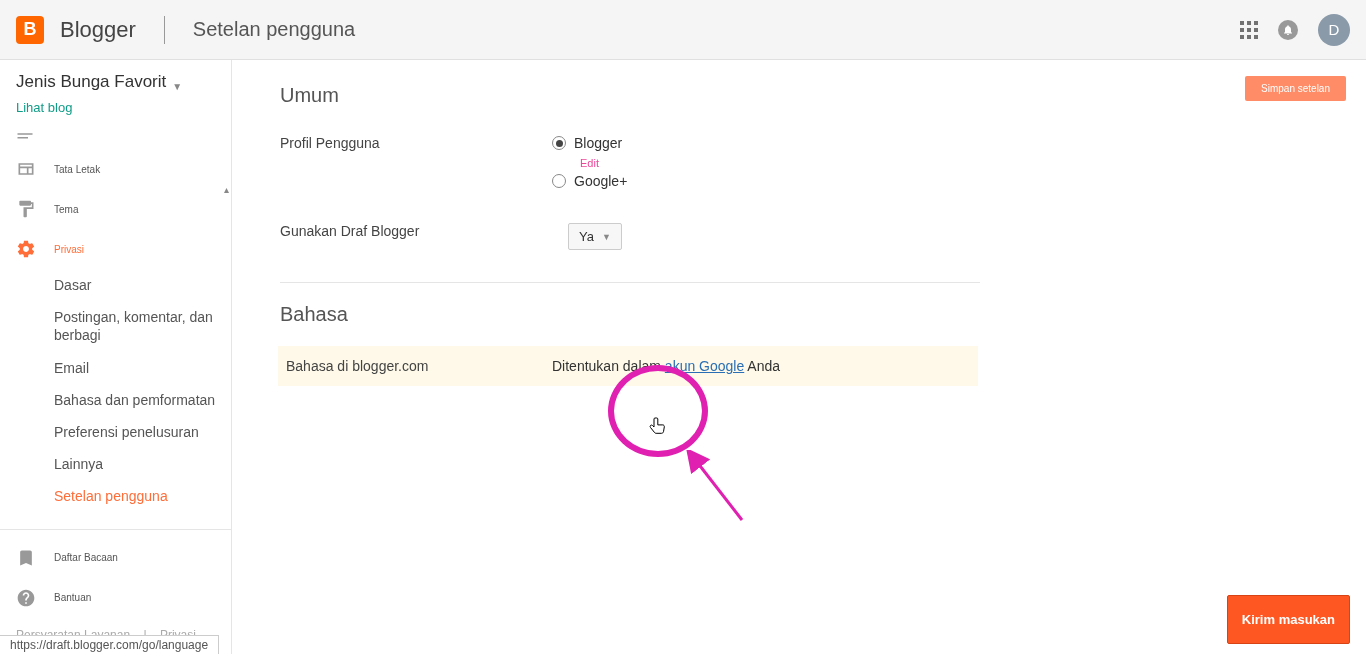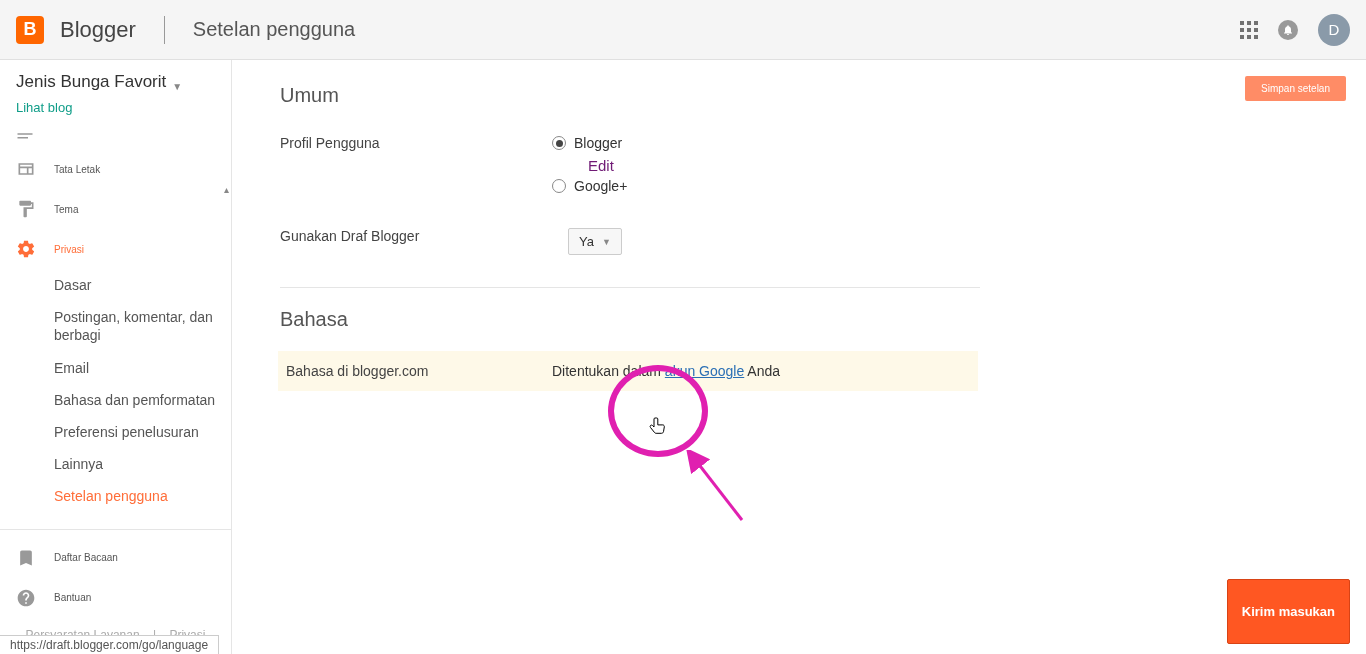--- a/index.html
+++ b/index.html
@@ -28,54 +28,54 @@
     .nav-item { display: flex; align-items: center; padding: 10px 16px; gap: 18px; color: #555; font-size: 10px; cursor: pointer; }
     .nav-item.active { color: #ff6d38; }
     .nav-item .icon { width: 20px; display: flex; justify-content: center; }
     .nav-icon-svg { width: 20px; height: 20px; fill: #999; }
     .nav-item.active .nav-icon-svg { fill: #ff6d38; }
     
     .sub-items { padding-left: 54px; }
     .sub-item { padding: 7px 0; font-size: 14px; color: #555; cursor: pointer; line-height: 1.3; }
     .sub-item.active { color: #ff6d38; }
     
-    .sidebar-bottom { border-top: 1px solid #e5e5e5; margin-top: 16px; padding-top: 8px; text-align: center; }
+    .sidebar-bottom { border-top: 1px solid #e5e5e5; margin-top: 16px; padding-top: 8px; }
     .footer-links { padding: 10px 16px; font-size: 12px; color: #aaa; }
     .footer-links span { cursor: pointer; }
     .footer-links .sep { margin: 0 10px; }
     .scroll-arrow { position: absolute; right: 2px; font-size: 10px; color: #888; cursor: pointer; }
     
     .main { flex: 1; padding: 24px 48px; position: relative; overflow: auto; }
     .save-btn { position: absolute; top: 16px; right: 20px; background: #ff8c66; color: #fff; border: none; padding: 7px 16px; font-size: 10px; border-radius: 2px; cursor: pointer; }
     
     .section { margin-bottom: 24px; max-width: 700px; }
     .section-title { font-size: 20px; color: #555; margin-bottom: 20px; font-weight: 400; }
     .setting-row { display: flex; padding: 8px 0; }
     .setting-label { width: 272px; font-size: 14px; color: #444; }
     .setting-value { flex: 1; }
     .radio-row { display: flex; align-items: center; gap: 8px; margin-bottom: 6px; font-size: 14px; color: #333; }
     .radio-dot { width: 14px; height: 14px; border: 1px solid #888; border-radius: 50%; display: inline-flex; align-items: center; justify-content: center; }
     .radio-dot.checked::after { content: ""; width: 7px; height: 7px; background: #444; border-radius: 50%; }
-    .edit-link { color: #701a75; font-size: 15px; margin-left: 36px; margin-top: 2px; cursor: pointer; }
+    .edit-link { color: #ec4899; font-size: 11px; margin-left: 28px; margin-top: 2px; cursor: pointer; }
     
     .dropdown { border: 1px solid #ccc; background: #f7f7f7; padding: 5px 10px; font-size: 13px; display: inline-flex; align-items: center; gap: 8px; cursor: pointer; border-radius: 2px; }
     .dropdown .dd-caret { font-size: 9px; color: #888; }
     
     .section-hr { border: none; border-top: 1px solid #e5e5e5; margin: 12px 0 20px; max-width: 700px; }
     
     .highlight-row { background: #fef9e8; padding: 12px 0 12px 8px; display: flex; max-width: 700px; margin-left: -2px;}
     .highlight-row .setting-label { width: 266px; padding-left: 0; }
     .lang-text { font-size: 14px; color: #333; }
     .lang-link { color: #2a6fb5; text-decoration: underline; cursor: pointer; }
     
     .circle-annotation { position: absolute; width: 100px; height: 92px; border: 6px solid #e020b0; border-radius: 50%; pointer-events: none; }
     .arrow-annotation { position: absolute; pointer-events: none; }
     .cursor-hand { position: absolute; font-size: 16px; pointer-events: none; }
     
-    .feedback-btn { position: fixed; bottom: 10px; right: 16px; background: #ff5722; color: #fff; border: 1px solid #d84315; padding: 24px 14px; font-size: 13px; font-weight: bold; cursor: pointer; border-radius: 2px; }
+    .feedback-btn { position: fixed; bottom: 10px; right: 16px; background: #ff5722; color: #fff; border: 1px solid #d84315; padding: 16px 14px; font-size: 13px; font-weight: bold; cursor: pointer; border-radius: 2px; }
     .status-url { position: fixed; bottom: 0; left: 0; background: #fff; border: 1px solid #ccc; border-left: none; border-bottom: none; padding: 2px 10px; font-size: 12px; color: #555; }
   </style>
 </head>
 <body>
 
 <div class="header">
   <div class="header-left">
     <div class="logo-box">B</div>
     <div class="logo-text">Blogger</div>
     <div class="divider-v"></div>

